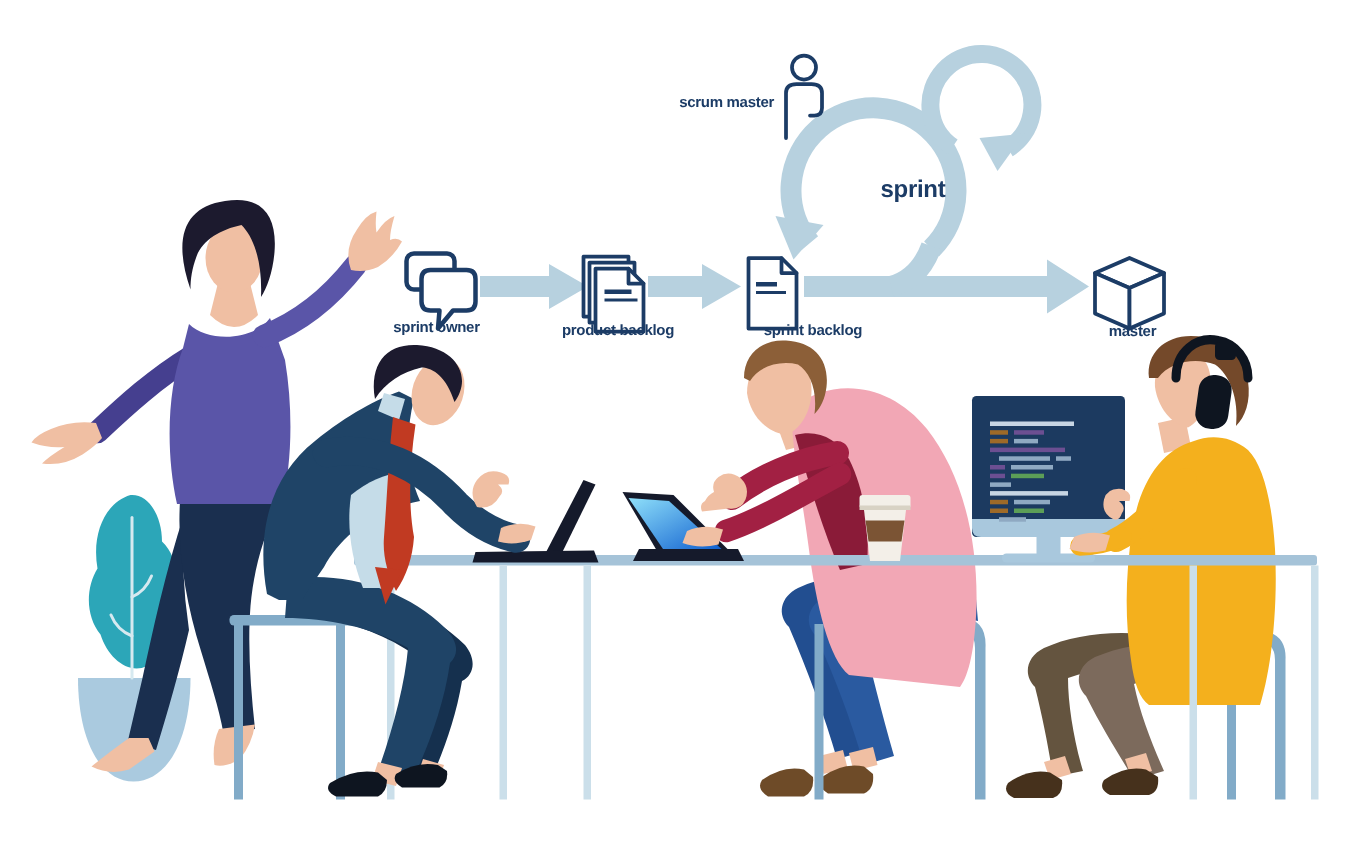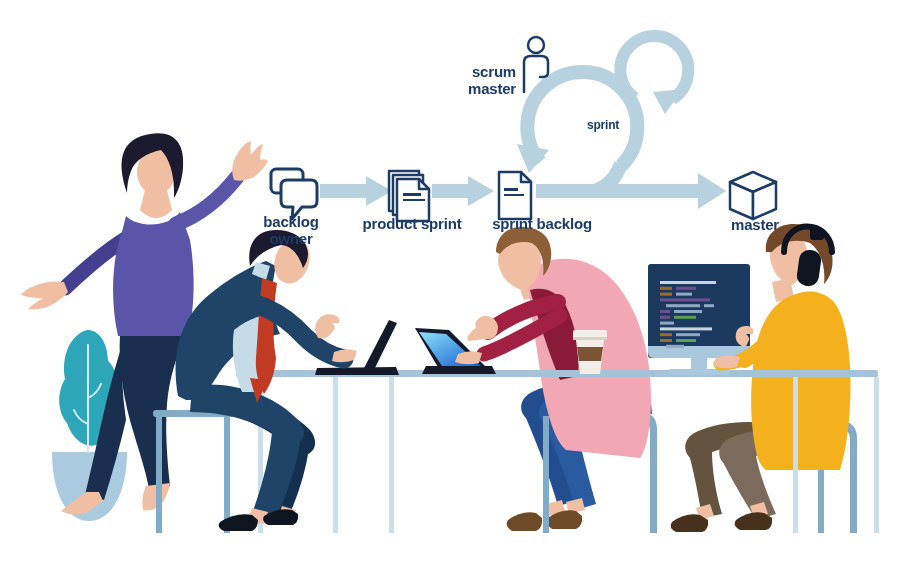--- a/index.html
+++ b/index.html
@@ -1,22 +1,22 @@
 <!DOCTYPE html>
 <html style="--arrow: #b7d1df; --outline: #1c3c66; --skin: #f0bfa3; --skin_shadow: #e3a183; --hair_dark: #1c1a2e; --purple: #5a55a8; --purple_dark: #453f8f; --navy_pants: #1a2f4f; --suit: #1f4467; --suit_dark: #15304e; --shirt: #c5dce8; --tie: #c13a22; --teal: #2ca6b8; --pot: #aacadf; --desk: #a5c3d8; --desk_leg: #cbdfea; --chair: #82abc8; --pink: #f2a7b5; --crimson: #a22043; --crimson_dark: #8a1b38; --jeans: #2a5aa0; --jeans_dark: #224e90; --yellow: #f4b01d; --pants_brown: #7c6a5c; --pants_brown_dark: #64543f; --black: #0e1520; --shoe_brown: #6e4b28; --shoe_dark: #46311c; --hair_brown: #8c5f38; --hair_brown2: #74492a; --monitor_bg: #1c3a60; --monitor_frame: #a9c8dd; --cup: #f3efe8; --cup_band: #7b5434; --laptop_dark: #151a2b; --screen_blue_light: #8fe0fa; --screen_blue_deep: #1160cf;"><head>
 <meta charset="utf-8">
 <style>
   html,body{margin:0;padding:0;background:#fff;}
   #canvas{position:relative;width:900px;height:563px;background:#fff;overflow:hidden;
           font-family:"Liberation Sans", sans-serif;}
   #scene{position:absolute;left:0;top:0;}
-  .diag-label{position:absolute;font-size:15px;font-weight:bold;letter-spacing:-0.2px;
+  .diag-label{position:absolute;font-size:10px;font-weight:bold;letter-spacing:-0.2px;
               color:var(--outline,#1c3c66);text-align:center;}
   .diag-label.right{text-align:right;}
-  .diag-label.big{font-size:12px;text-align:left;}
+  .diag-label.big{font-size:16px;text-align:left;}
   
   .f-skin{fill:var(--skin)}
   .f-hair{fill:var(--hair_dark)} .f-purple{fill:var(--purple)}
   .f-navy{fill:var(--navy_pants)} .f-suit{fill:var(--suit)} .f-suit2{fill:var(--suit_dark)}
   .f-shirt{fill:var(--shirt)} .f-tie{fill:var(--tie)}
   .f-teal{fill:var(--teal)} .f-pot{fill:var(--pot)}
   .f-desk{fill:var(--desk)} .f-deskleg{fill:var(--desk_leg)} .f-chair{fill:var(--chair)}
   .f-pink{fill:var(--pink)} .f-crimson2{fill:var(--crimson_dark)}
   .f-jeans{fill:var(--jeans)} .f-jeans2{fill:var(--jeans_dark)}
   .f-yellow{fill:var(--yellow)} .f-brown{fill:var(--pants_brown)} .f-brown2{fill:var(--pants_brown_dark)}
@@ -247,19 +247,19 @@
     </g>
 
     <g>
       <path class="st-yellow" stroke-width="16" d="M 790 320 C 774 336 760 352 744 360"></path>
       <path class="st-yellow" stroke-width="13" d="M 748 358 C 738 362 728 364 720 364"></path>
       <path class="f-skin" d="M 742 346 Q 734 342 736 333 Q 738 325 748 326 Q 755 328 753 334 L 746 334 Q 751 338 748 342 Q 746 348 742 346 Z"></path>
       <path class="f-skin" d="M 716 358 Q 728 353 740 357 L 737 367 Q 724 370 713 366 Z"></path>
     </g>
   </svg>
 
-  <span class="diag-label" style="left:241px;top:213px;width:100px;">backlog owner</span>
-  <span class="diag-label" style="left:362px;top:215px;width:100px;">product sprint</span>
+  <span class="diag-label" style="left:241px;top:213px;width:100px;">sprint owner</span>
+  <span class="diag-label" style="left:362px;top:215px;width:100px;">product backlog</span>
   <span class="diag-label" style="left:492px;top:215px;width:100px;">sprint backlog</span>
   <span class="diag-label right" style="left:428px;top:63px;width:88px;">scrum master</span>
   <span class="diag-label big" style="left:587px;top:118px;width:70px;">sprint</span>
   <span class="diag-label" style="left:705px;top:216px;width:100px;">master</span>
 </div>
 
 </body></html>

